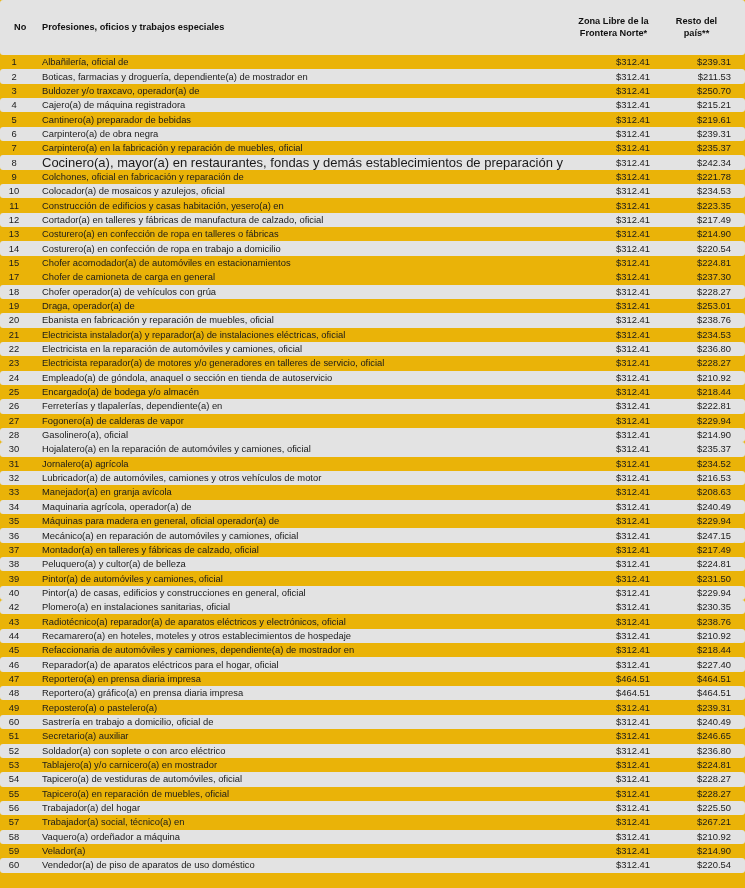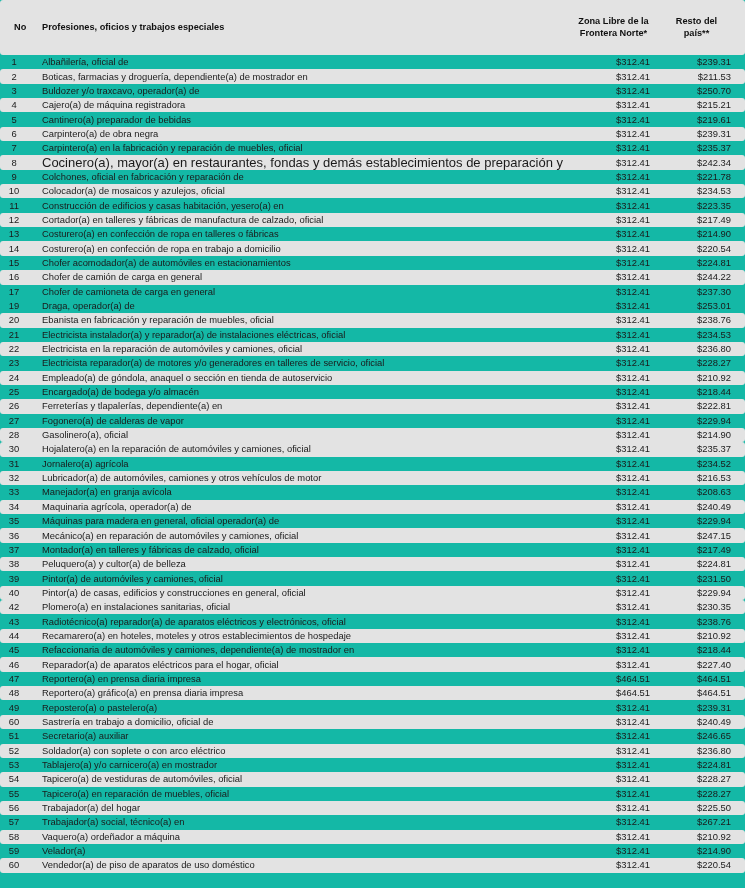--- a/index.html
+++ b/index.html
@@ -8,21 +8,21 @@
     width: 745px; height: 888px;
     background: #ffffff;
     font-family: "Liberation Sans", sans-serif;
     -webkit-font-smoothing: antialiased;
   }
   #page {
     position: relative;
     width: 745px;
     height: 888px;
     overflow: hidden;
-    background: #14b8a6;
+    background: #eab308;
   }
   table.wage-table {
     width: 745px;
     border-collapse: collapse;
     table-layout: fixed;
     font-size: 9.4px;
     color: #1a1a1a;
   }
   table.wage-table col.c-num   { width: 38px; }
   table.wage-table col.c-prof  { width: 527px; }
@@ -201,31 +201,31 @@
           <td class="col-prof">Costurero(a) en confección de ropa en trabajo a domicilio</td>
           <td class="col-zona">$312.41</td>
           <td class="col-resto">$220.54</td>
         </tr>
         <tr>
           <td class="col-num">15</td>
           <td class="col-prof">Chofer acomodador(a) de automóviles en estacionamientos</td>
           <td class="col-zona">$312.41</td>
           <td class="col-resto">$224.81</td>
         </tr>
-        <tr class="shaded">
-          <td class="col-num">16</td>
-          <td class="col-prof">Chofer de camión de carga en general</td>
-          <td class="col-zona">$312.41</td>
-          <td class="col-resto">$244.22</td>
-        </tr>
         <tr>
           <td class="col-num">17</td>
           <td class="col-prof">Chofer de camioneta de carga en general</td>
           <td class="col-zona">$312.41</td>
           <td class="col-resto">$237.30</td>
+        </tr>
+        <tr class="shaded">
+          <td class="col-num">18</td>
+          <td class="col-prof">Chofer operador(a) de vehículos con grúa</td>
+          <td class="col-zona">$312.41</td>
+          <td class="col-resto">$228.27</td>
         </tr>
         <tr>
           <td class="col-num">19</td>
           <td class="col-prof">Draga, operador(a) de</td>
           <td class="col-zona">$312.41</td>
           <td class="col-resto">$253.01</td>
         </tr>
         <tr class="shaded">
           <td class="col-num">20</td>
           <td class="col-prof">Ebanista en fabricación y reparación de muebles, oficial</td>

